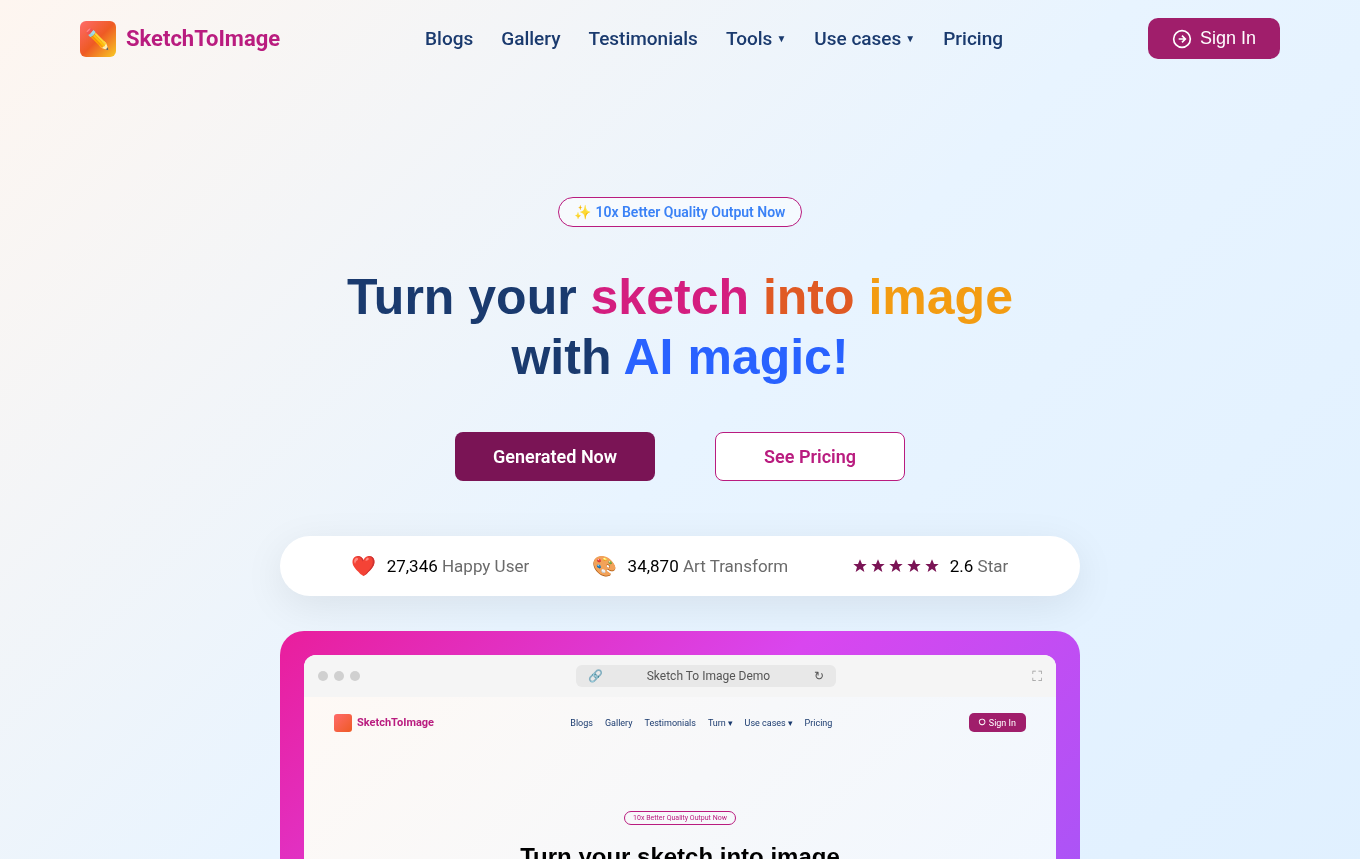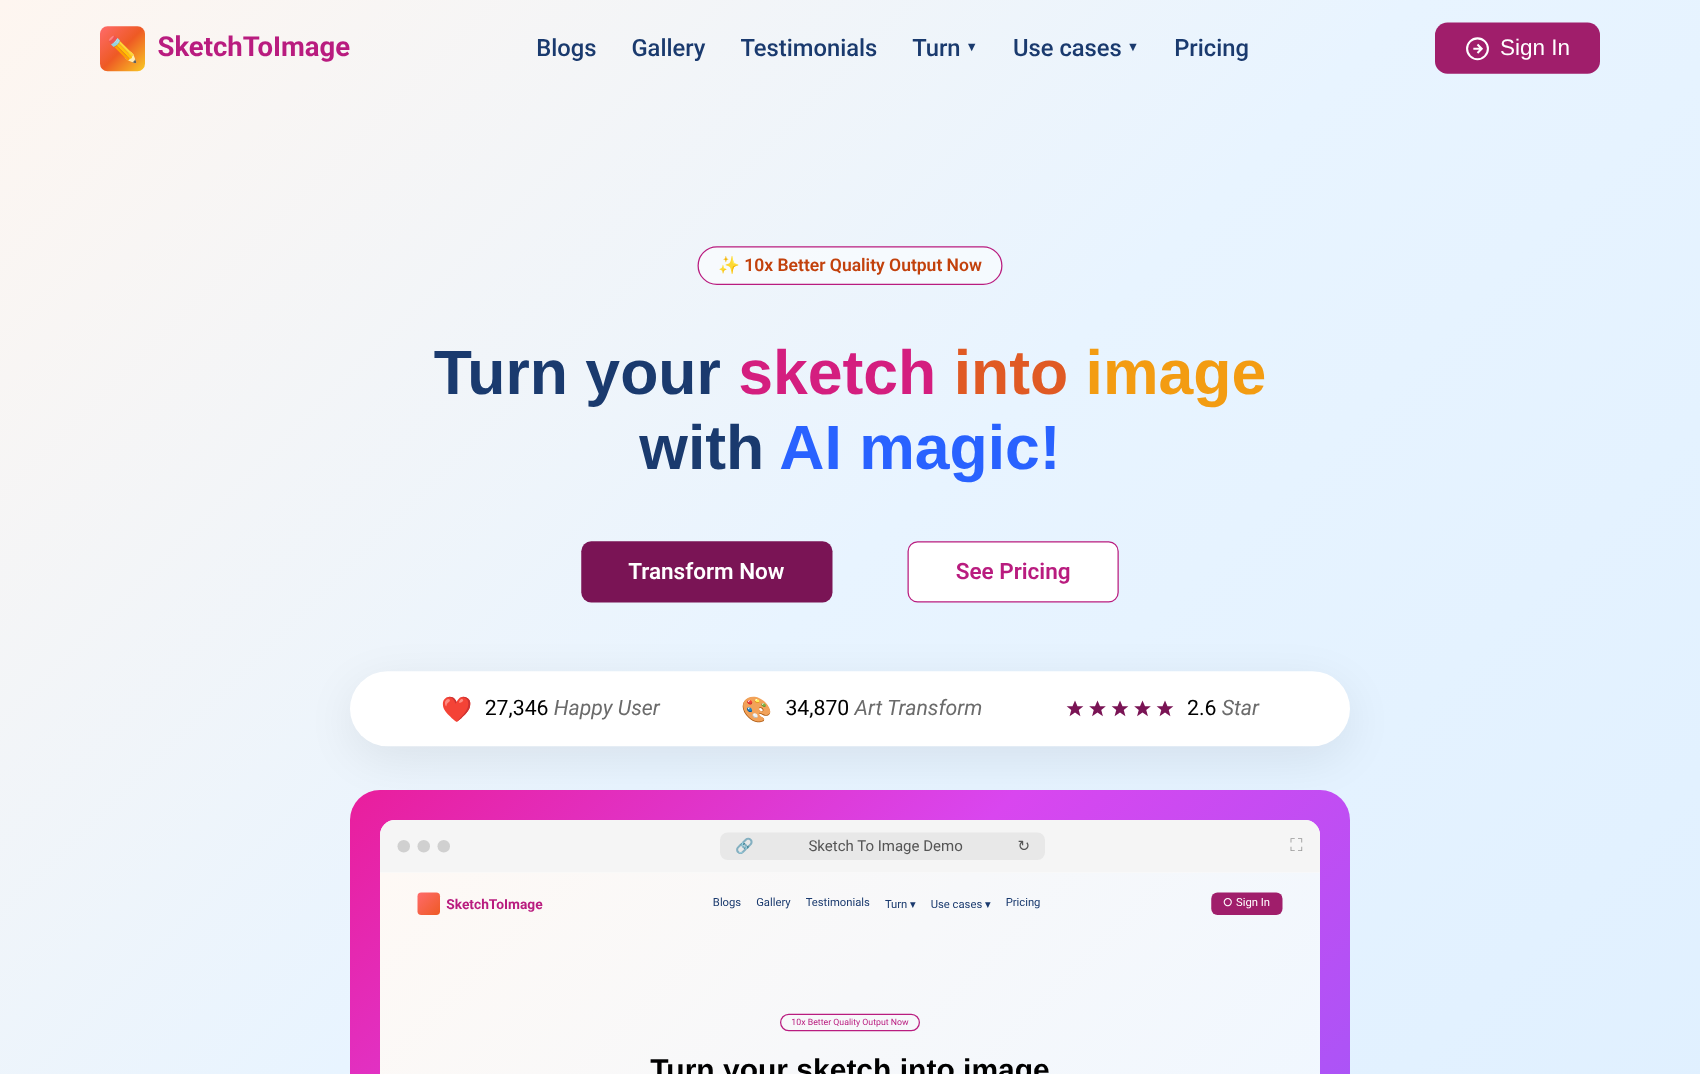--- a/index.html
+++ b/index.html
@@ -91,21 +91,21 @@
       padding-top: 120px;
     }
     
     .badge {
       display: inline-block;
       padding: 6px 16px;
       border: 1px solid #b91c7f;
       border-radius: 20px;
       font-size: 14px;
       font-weight: 600;
-      color: #c2410c;
+      color: #3b82f6;
       background: rgba(255,255,255,0.5);
     }
     
     .hero-title {
       font-size: 50px;
       font-weight: 700;
       margin-top: 40px;
       line-height: 1.2;
       font-family: 'Comic Sans MS', cursive, sans-serif;
     }
@@ -132,21 +132,21 @@
       font-size: 18px;
       font-weight: 600;
       cursor: pointer;
       font-family: inherit;
     }
     
     .btn-secondary {
       background: white;
       color: #b91c7f;
       border: 1.5px solid #b91c7f;
-      padding: 13px 38px;
+      padding: 13px 48px;
       border-radius: 8px;
       font-size: 18px;
       font-weight: 600;
       cursor: pointer;
       font-family: inherit;
       margin-left: 44px;
     }
     
     .stats-bar {
       background: white;
@@ -171,21 +171,20 @@
       font-size: 20px;
     }
     
     .stat-value {
       font-weight: 400;
       color: #000000;
     }
     
     .stat-label {
       color: #6b6b6b;
-      font-style: italic;
     }
     
     .stars {
       color: #7a1455;
       display: flex;
       gap: 2px;
     }
     
     .star-icon {
       width: 16px;
@@ -343,21 +342,21 @@
     <a class="nav-link">
         <span>Blogs</span>
       </a>
     <a class="nav-link">
         <span>Gallery</span>
       </a>
     <a class="nav-link">
         <span>Testimonials</span>
       </a>
     <a class="nav-link">
-      <span>Turn</span>
+      <span>Tools</span>
       <span class="dropdown-caret">▼</span>
     </a>
     <a class="nav-link">
       <span>Use cases</span>
       <span class="dropdown-caret">▼</span>
     </a>
     <a class="nav-link">
         <span>Pricing</span>
       </a>
   </div>
@@ -377,21 +376,21 @@
   <h1 class="hero-title">
     <span class="dark">Turn your</span>
     <span class="sketch">sketch</span>
     <span class="into">into</span>
     <span class="image">image</span><br>
     <span class="dark">with</span>
     <span class="ai-magic">AI magic!</span>
   </h1>
   
   <div class="cta-buttons">
-    <button class="btn-primary">Transform Now</button>
+    <button class="btn-primary">Generated Now</button>
     <button class="btn-secondary">See Pricing</button>
   </div>
   
   <div class="stats-bar">
     <div class="stat-item">
       <span class="stat-icon">❤️</span>
       <span>
         <span class="stat-value">27,346</span>
         <span class="stat-label">Happy User</span>
       </span>

